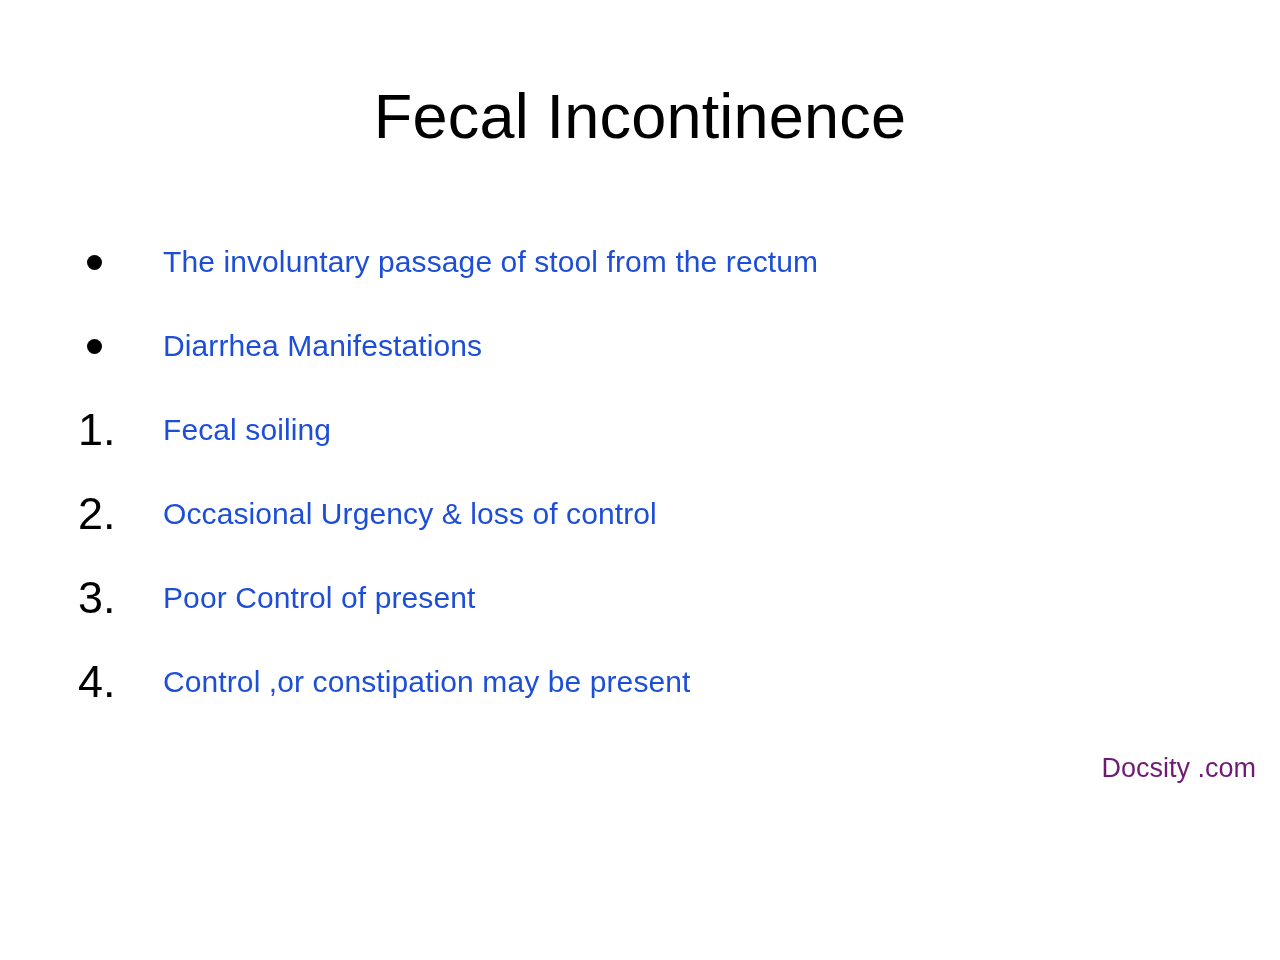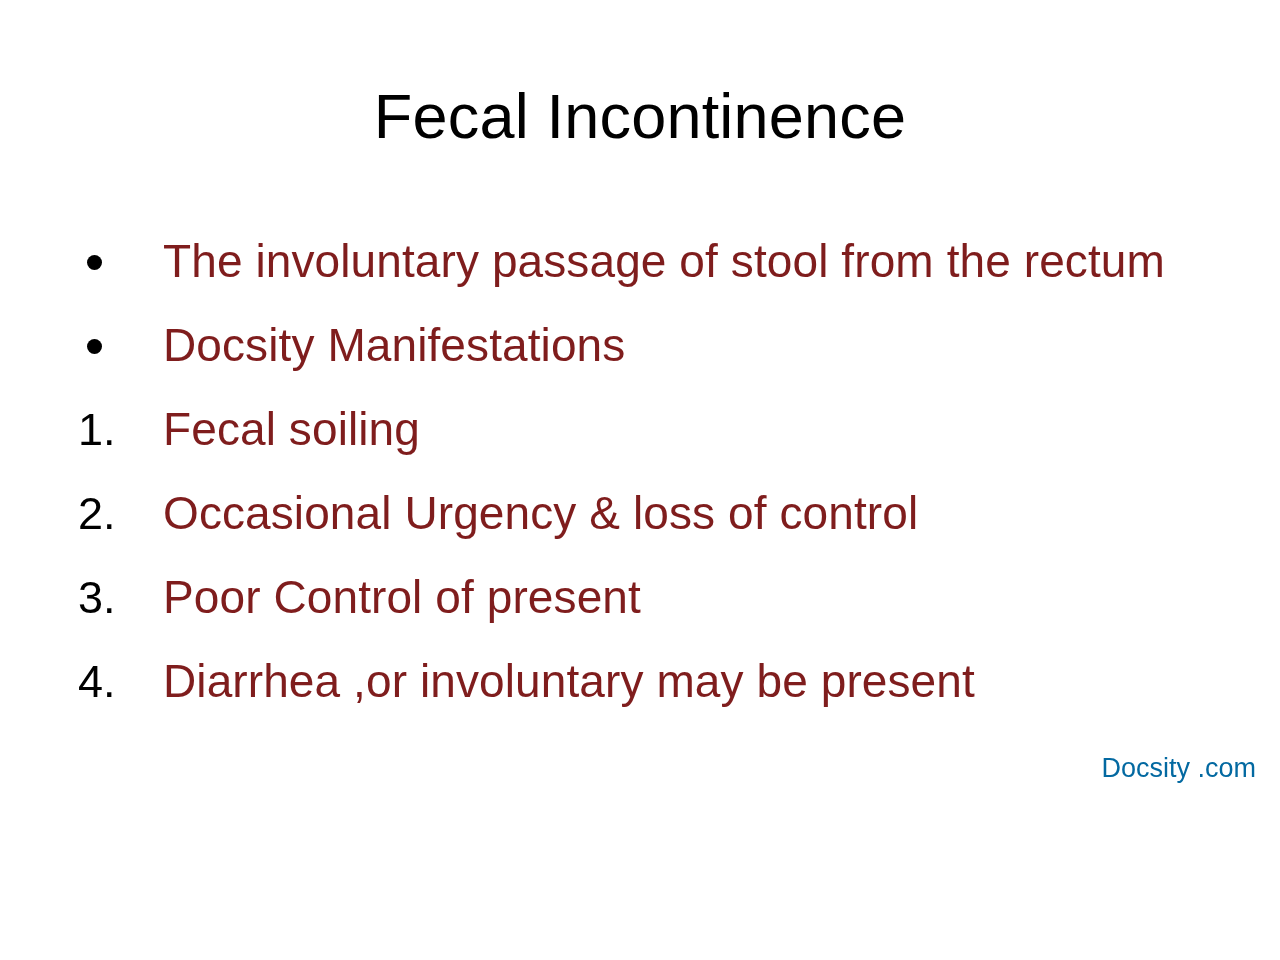--- a/index.html
+++ b/index.html
@@ -65,23 +65,23 @@
     display: block;
     width: 15px;
     height: 15px;
     border-radius: 50%;
     background: #000000;
     margin-top: 27px;
     margin-left: 9px;
   }
   .item-text {
     flex: 1 1 auto;
-    font-size: 46px;
+    font-size: 30px;
     line-height: 67px;
-    color: #7f1d1d;
+    color: #1d4ed8;
     letter-spacing: 0.1px;
   }
 
   
   #docsity-logo {
     position: absolute;
     left: 22px;
     top: 852px;
     width: 96px;
     height: 96px;
@@ -89,21 +89,21 @@
   #docsity-logo svg { display: block; }
 
   
   #watermark {
     position: absolute;
     right: 24px;
     bottom: 12px;
     font-size: 27px;
     line-height: 32px;
     font-weight: 400;
-    color: #0369a1;
+    color: #701a75;
     white-space: nowrap;
   }
 </style>
 </head>
 <body>
 
 <div id="slide">
 
   <div id="slide-title">Fecal Incontinence</div>
 
@@ -113,41 +113,41 @@
       <div class="marker bullet">
         <span class="dot"></span>
       </div>
       <div class="item-text">The involuntary passage of stool from the rectum</div>
     </div>
 
     <div class="list-item">
       <div class="marker bullet">
         <span class="dot"></span>
       </div>
-      <div class="item-text">Docsity Manifestations</div>
+      <div class="item-text">Diarrhea Manifestations</div>
     </div>
 
     <div class="list-item">
       <div class="marker">1.</div>
       <div class="item-text">Fecal soiling</div>
     </div>
 
     <div class="list-item">
       <div class="marker">2.</div>
       <div class="item-text">Occasional Urgency &amp; loss of control</div>
     </div>
 
     <div class="list-item">
       <div class="marker">3.</div>
       <div class="item-text">Poor Control of present</div>
     </div>
 
     <div class="list-item">
       <div class="marker">4.</div>
-      <div class="item-text">Diarrhea ,or involuntary may be present</div>
+      <div class="item-text">Control ,or constipation may be present</div>
     </div>
 
   </div>
 
   <div id="docsity-logo">
     <svg width="96" height="96" viewBox="0 0 96 96" aria-hidden="true">
       <circle cx="46" cy="47" r="42" fill="none" stroke="#173a93" stroke-width="5"></circle>
       <path d="M31 22 C22 30 14 44 16 58 C18 72 30 80 44 80 L72 80 C77 80 79 76 79 72 L79 60 C79 44 70 30 56 23 C47 18 38 16 31 22 Z" fill="#173a93"></path>
       <circle cx="45" cy="41" r="7.5" fill="#ffffff"></circle>
       <circle cx="35" cy="60" r="7" fill="#ffffff"></circle>

